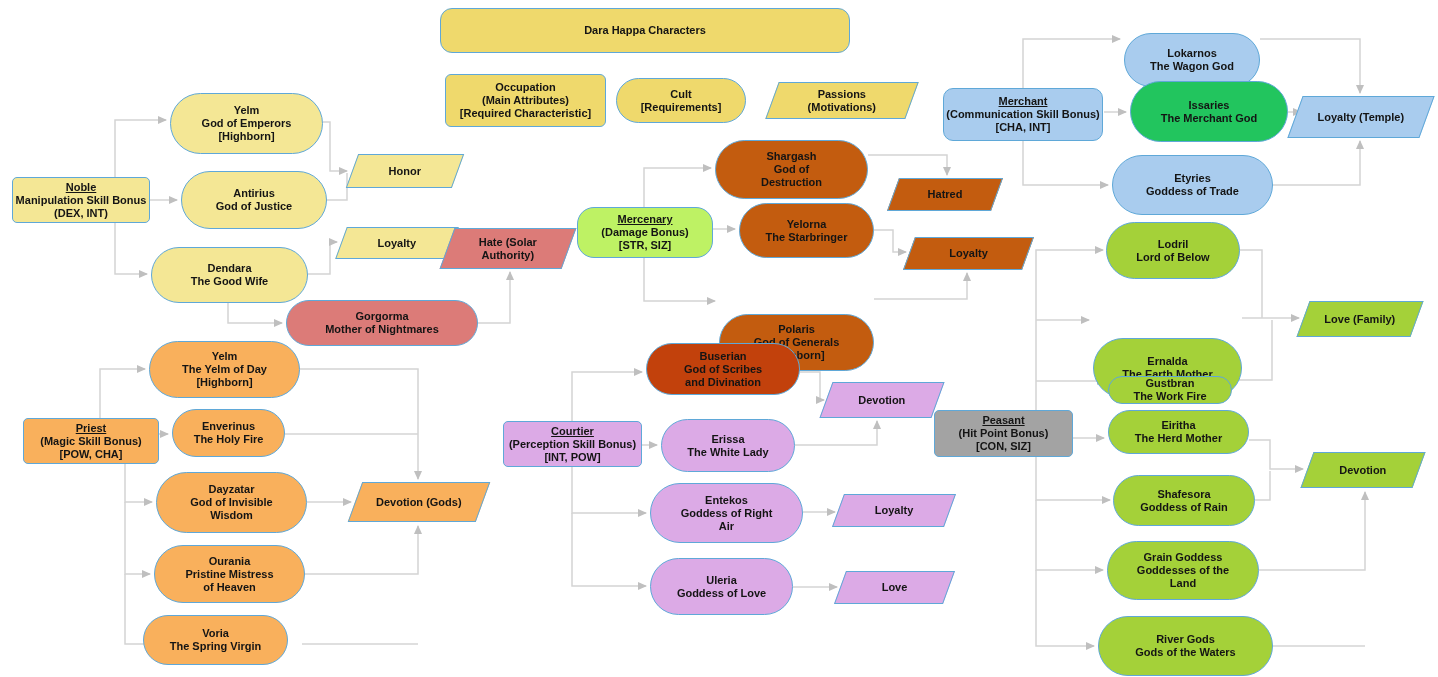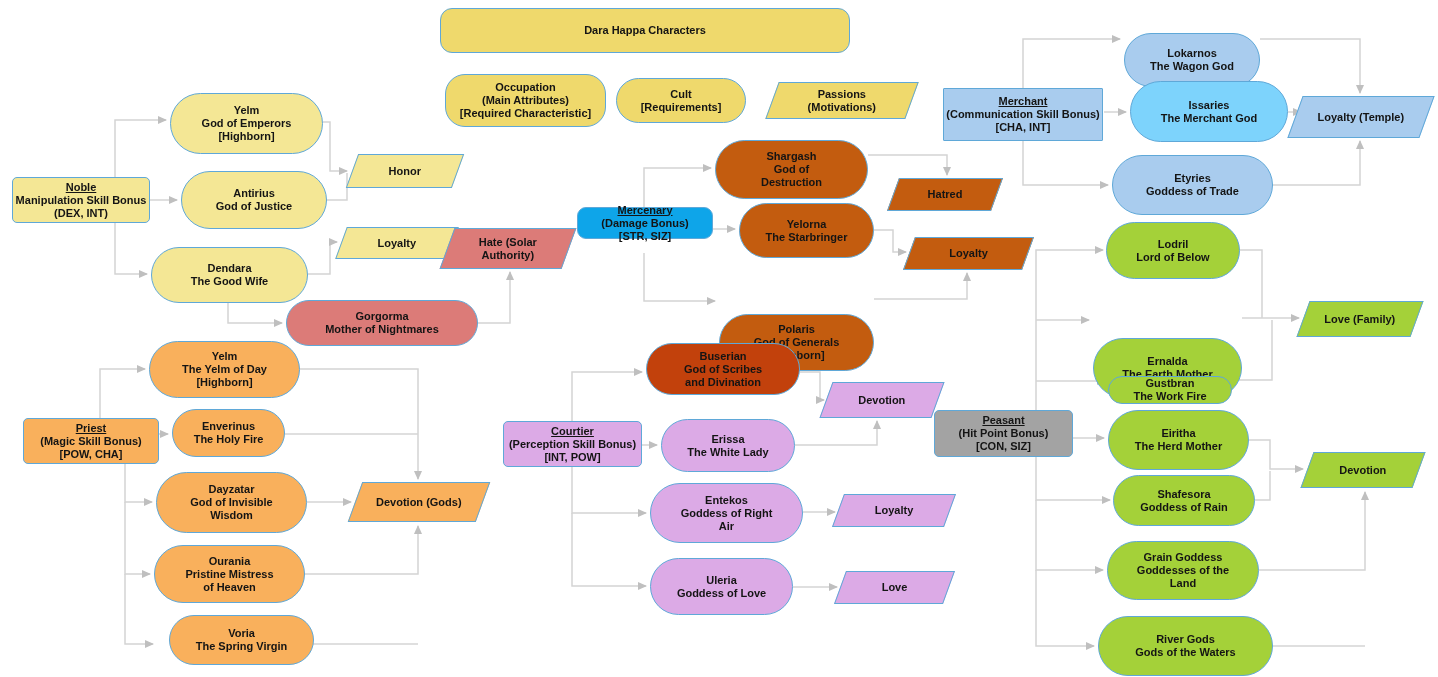--- a/index.html
+++ b/index.html
@@ -78,21 +78,21 @@
       <polyline points="1255,500 1270,500 1270,471" stroke="#d4d4d4"></polyline>
       <polyline points="1259,570 1365,570 1365,492" stroke="#d4d4d4" marker-end="url(#arrow)"></polyline>
       <polyline points="1273,646 1365,646" stroke="#d4d4d4"></polyline>
     </svg>
   <div id="nodes-layer">
       <div class="node box" style="left: 440px; top: 8px; width: 410px; height: 45px; background: rgb(239, 217, 108); border-color: rgb(95, 168, 216); color: rgb(20, 20, 20); border-radius: 12px;">
         <div class="txt">
           <div>Dara Happa Characters</div>
         </div>
       </div>
-      <div class="node box" style="left: 445px; top: 74px; width: 161px; height: 53px; background: rgb(239, 217, 108); border-color: rgb(95, 168, 216); color: rgb(20, 20, 20); border-radius: 20px;">
+      <div class="node box" style="left: 445px; top: 74px; width: 161px; height: 53px; background: rgb(239, 217, 108); border-color: rgb(95, 168, 216); color: rgb(20, 20, 20); border-radius: 6px;">
         <div class="txt">
           <div>Occupation</div>
           <div>(Main Attributes)</div>
           <div>[Required Characteristic]</div>
         </div>
       </div>
       <div class="node stadium" style="left: 616px; top: 78px; width: 130px; height: 45px; background: rgb(239, 217, 108); border-color: rgb(95, 168, 216); color: rgb(20, 20, 20); border-radius: 22.5px;">
         <div class="txt">
           <div>Cult</div>
           <div>[Requirements]</div>
@@ -179,32 +179,32 @@
           <div>Wisdom</div>
         </div>
       </div>
       <div class="node stadium" style="left: 154px; top: 545px; width: 151px; height: 58px; background: rgb(249, 176, 92); border-color: rgb(95, 168, 216); color: rgb(20, 20, 20); border-radius: 29px;">
         <div class="txt">
           <div>Ourania</div>
           <div>Pristine Mistress</div>
           <div>of Heaven</div>
         </div>
       </div>
-      <div class="node stadium" style="left: 169px; top: 615px; width: 145px; height: 50px; background: rgb(249, 176, 92); border-color: rgb(95, 168, 216); color: rgb(20, 20, 20); border-radius: 28.5px;">
+      <div class="node stadium" style="left: 143px; top: 615px; width: 145px; height: 50px; background: rgb(249, 176, 92); border-color: rgb(95, 168, 216); color: rgb(20, 20, 20); border-radius: 28.5px;">
         <div class="txt">
           <div>Voria</div>
           <div>The Spring Virgin</div>
         </div>
       </div>
       <div class="node para" style="left: 355px; top: 482px; width: 128px; height: 40px; background: rgb(249, 176, 92); border-color: rgb(95, 168, 216); color: rgb(20, 20, 20);">
         <div class="txt">
           <div>Devotion (Gods)</div>
         </div>
       </div>
-      <div class="node box" style="left: 577px; top: 207px; width: 136px; height: 32px; background: #0ea5e9; border-color: rgb(95, 168, 216); color: rgb(20, 20, 20); border-radius: 9px;">
+      <div class="node box" style="left: 577px; top: 207px; width: 136px; height: 51px; background: #bef264; border-color: rgb(95, 168, 216); color: rgb(20, 20, 20); border-radius: 17px;">
         <div class="txt">
           <div class="hd">Mercenary</div>
           <div>(Damage Bonus)</div>
           <div>[STR, SIZ]</div>
         </div>
       </div>
       <div class="node stadium" style="left: 715px; top: 140px; width: 153px; height: 59px; background: rgb(195, 92, 15); border-color: rgb(95, 168, 216); color: rgb(20, 20, 20); border-radius: 29.5px;">
         <div class="txt">
           <div>Shargash</div>
           <div>God of</div>
@@ -227,34 +227,34 @@
       <div class="node para" style="left: 893px; top: 178px; width: 104px; height: 33px; background: rgb(195, 92, 15); border-color: rgb(95, 168, 216); color: rgb(20, 20, 20);">
         <div class="txt">
           <div>Hatred</div>
         </div>
       </div>
       <div class="node para" style="left: 909px; top: 237px; width: 119px; height: 33px; background: rgb(195, 92, 15); border-color: rgb(95, 168, 216); color: rgb(20, 20, 20);">
         <div class="txt">
           <div>Loyalty</div>
         </div>
       </div>
-      <div class="node box" style="left: 943px; top: 88px; width: 160px; height: 53px; background: rgb(169, 204, 238); border-color: rgb(95, 168, 216); color: rgb(20, 20, 20); border-radius: 1px;">
+      <div class="node box" style="left: 943px; top: 88px; width: 160px; height: 53px; background: rgb(169, 204, 238); border-color: rgb(95, 168, 216); color: rgb(20, 20, 20); border-radius: 10px;">
         <div class="txt">
           <div class="hd">Merchant</div>
           <div>(Communication Skill Bonus)</div>
           <div>[CHA, INT]</div>
         </div>
       </div>
       <div class="node stadium" style="left: 1124px; top: 12px; width: 136px; height: 54px; background: rgb(169, 204, 238); border-color: rgb(95, 168, 216); color: rgb(20, 20, 20); border-radius: 27px; margin-top: 21px;">
         <div class="txt">
           <div>Lokarnos</div>
           <div>The Wagon God</div>
         </div>
       </div>
-      <div class="node stadium" style="left: 1130px; top: 81px; width: 158px; height: 61px; background: #7dd3fc; border-color: rgb(95, 168, 216); color: rgb(20, 20, 20); border-radius: 30.5px;">
+      <div class="node stadium" style="left: 1130px; top: 81px; width: 158px; height: 61px; background: #22c55e; border-color: rgb(95, 168, 216); color: rgb(20, 20, 20); border-radius: 30.5px;">
         <div class="txt">
           <div>Issaries</div>
           <div>The Merchant God</div>
         </div>
       </div>
       <div class="node stadium" style="left: 1112px; top: 155px; width: 161px; height: 60px; background: rgb(169, 204, 238); border-color: rgb(95, 168, 216); color: rgb(20, 20, 20); border-radius: 30px;">
         <div class="txt">
           <div>Etyries</div>
           <div>Goddess of Trade</div>
         </div>
@@ -330,21 +330,21 @@
           <div>Ernalda</div>
           <div>The Earth Mother</div>
         </div>
       </div>
       <div class="node stadium" style="left: 1108px; top: 376px; width: 124px; height: 28px; background: rgb(164, 209, 57); border-color: rgb(95, 168, 216); color: rgb(20, 20, 20); border-radius: 23px;">
         <div class="txt">
           <div>Gustbran</div>
           <div>The Work Fire</div>
         </div>
       </div>
-      <div class="node stadium" style="left: 1108px; top: 410px; width: 141px; height: 60px; background: rgb(164, 209, 57); border-color: rgb(95, 168, 216); color: rgb(20, 20, 20); border-radius: 30px;">
+      <div class="node stadium" style="left: 1108px; top: 410px; width: 141px; height: 44px; background: rgb(164, 209, 57); border-color: rgb(95, 168, 216); color: rgb(20, 20, 20); border-radius: 30px;">
         <div class="txt">
           <div>Eiritha</div>
           <div>The Herd Mother</div>
         </div>
       </div>
       <div class="node stadium" style="left: 1113px; top: 475px; width: 142px; height: 51px; background: rgb(164, 209, 57); border-color: rgb(95, 168, 216); color: rgb(20, 20, 20); border-radius: 25.5px;">
         <div class="txt">
           <div>Shafesora</div>
           <div>Goddess of Rain</div>
         </div>

